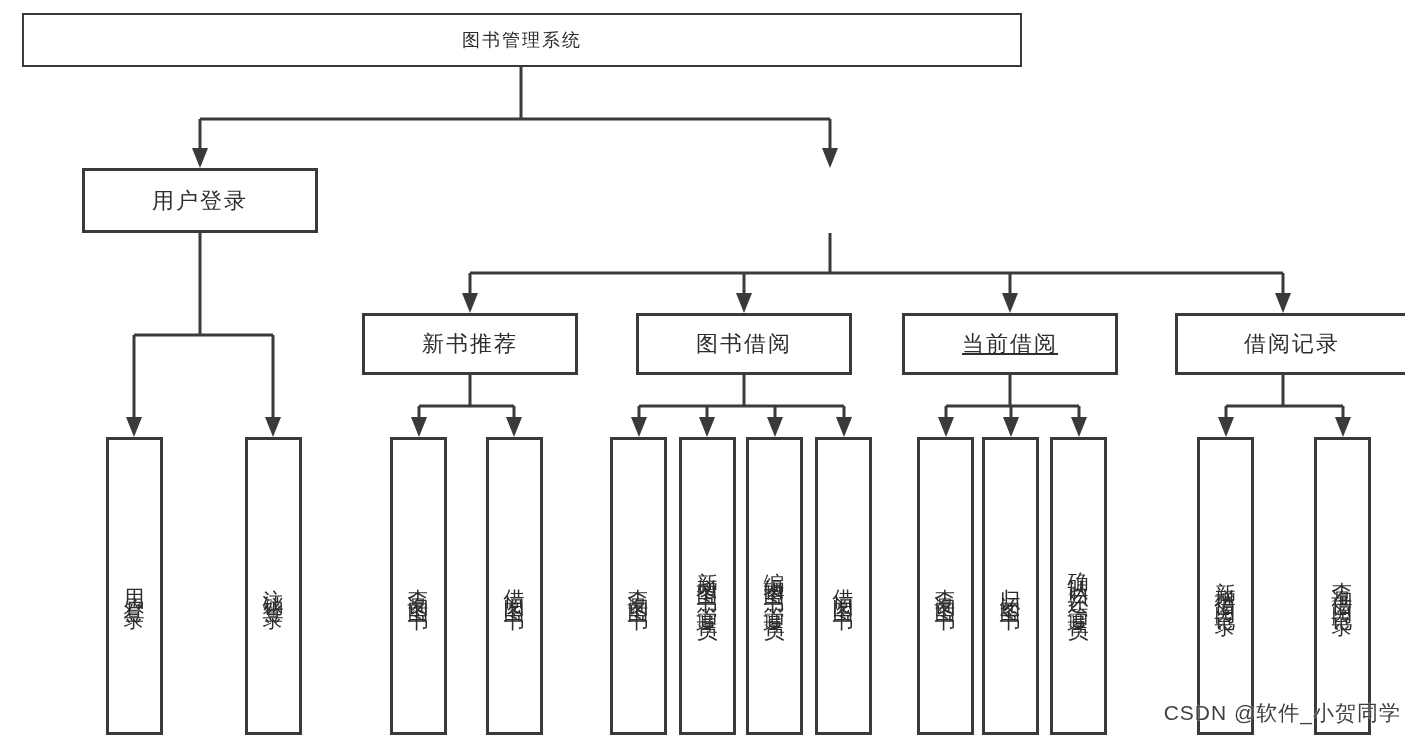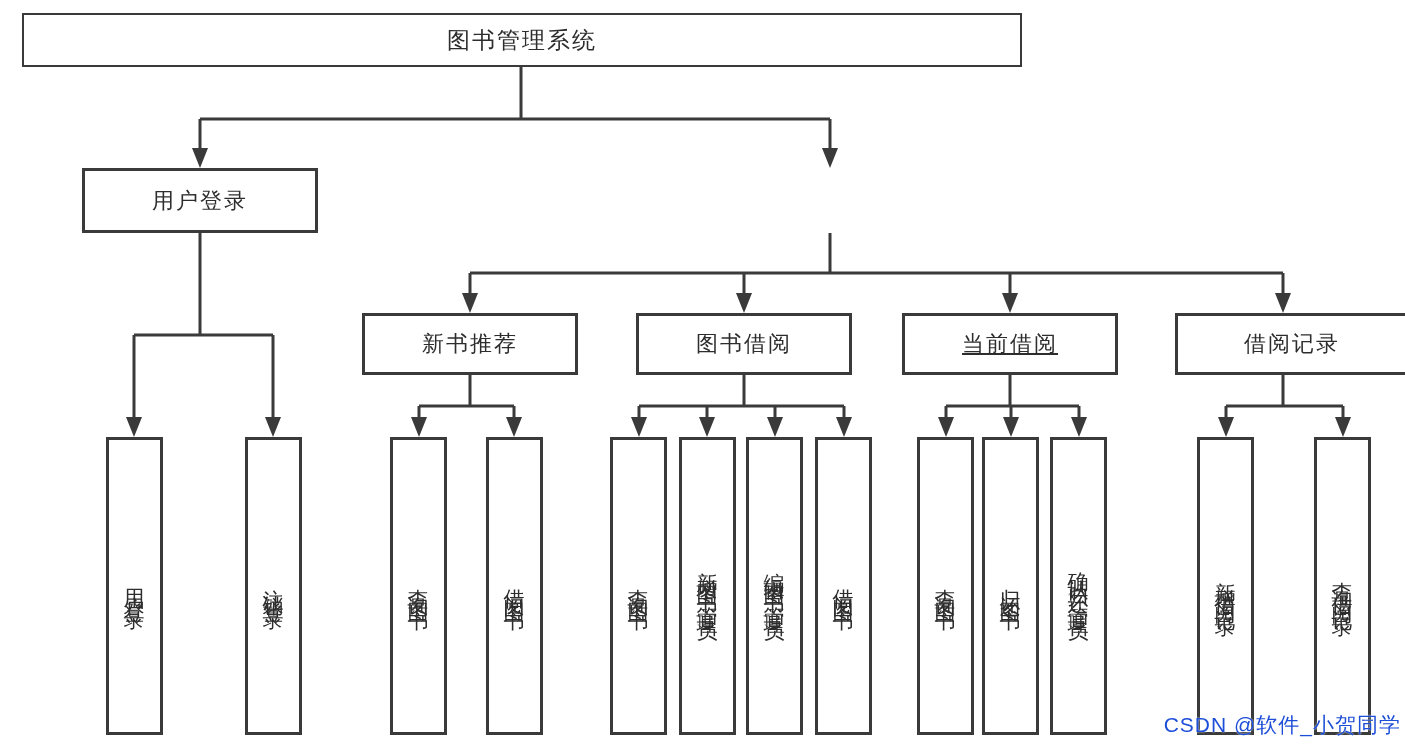--- a/index.html
+++ b/index.html
@@ -26,21 +26,21 @@
     background: #ffffff;
     border: 3px solid #3a3a3a;
     display: flex;
     align-items: center;
     justify-content: center;
     z-index: 1;
     color: #2d2d2d;
   }
   .node-root {
     border-width: 2px;
-    font-size: 23px;
+    font-size: 18px;
     letter-spacing: 2px;
   }
   .node-h {
     font-size: 22px;
     letter-spacing: 2px;
   }
   .node-leaf {
     width: 57px;
     height: 298px;
     top: 437px;
@@ -49,24 +49,24 @@
   .vtext {
     writing-mode: vertical-rl;
     text-orientation: mixed;
     letter-spacing: 7px;
     line-height: 1;
     white-space: nowrap;
   }
   #watermark {
     position: absolute;
     right: 4px;
-    bottom: 8px;
+    bottom: 20px;
     z-index: 2;
     font-size: 21px;
-    color: #1d4ed8;
+    color: #404040;
     letter-spacing: 1px;
     text-shadow: 0 0 2px #ffffff;
     margin-top: 11px;
   }
 </style>
 </head>
 <body>
 
 <div id="canvas">
 

